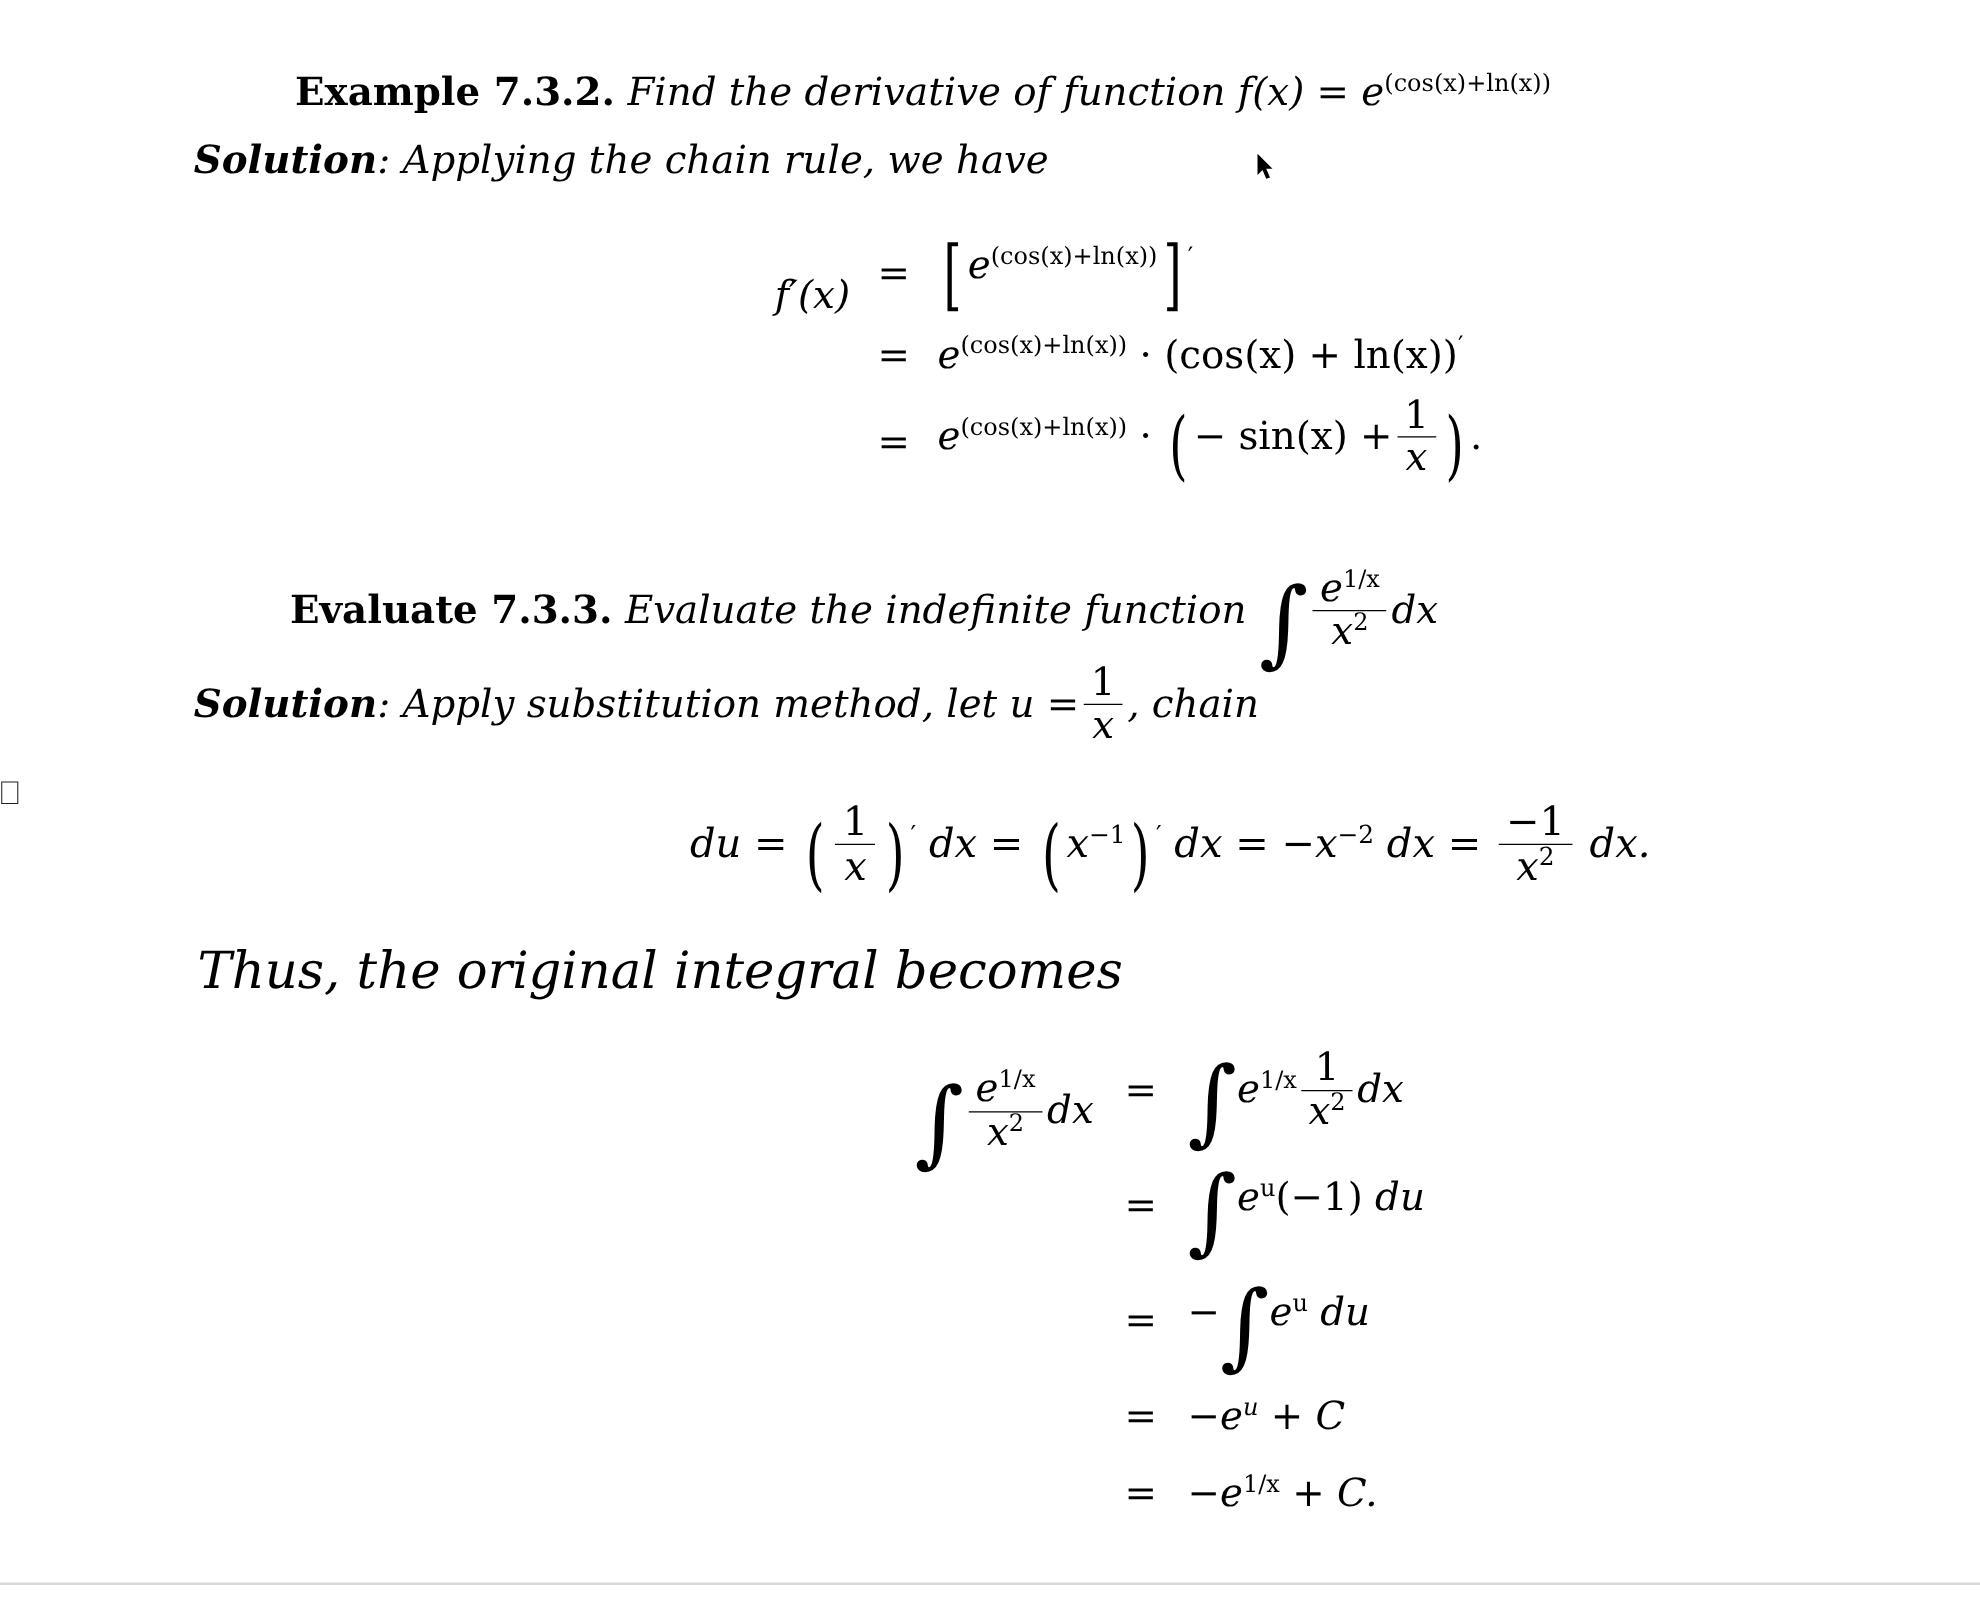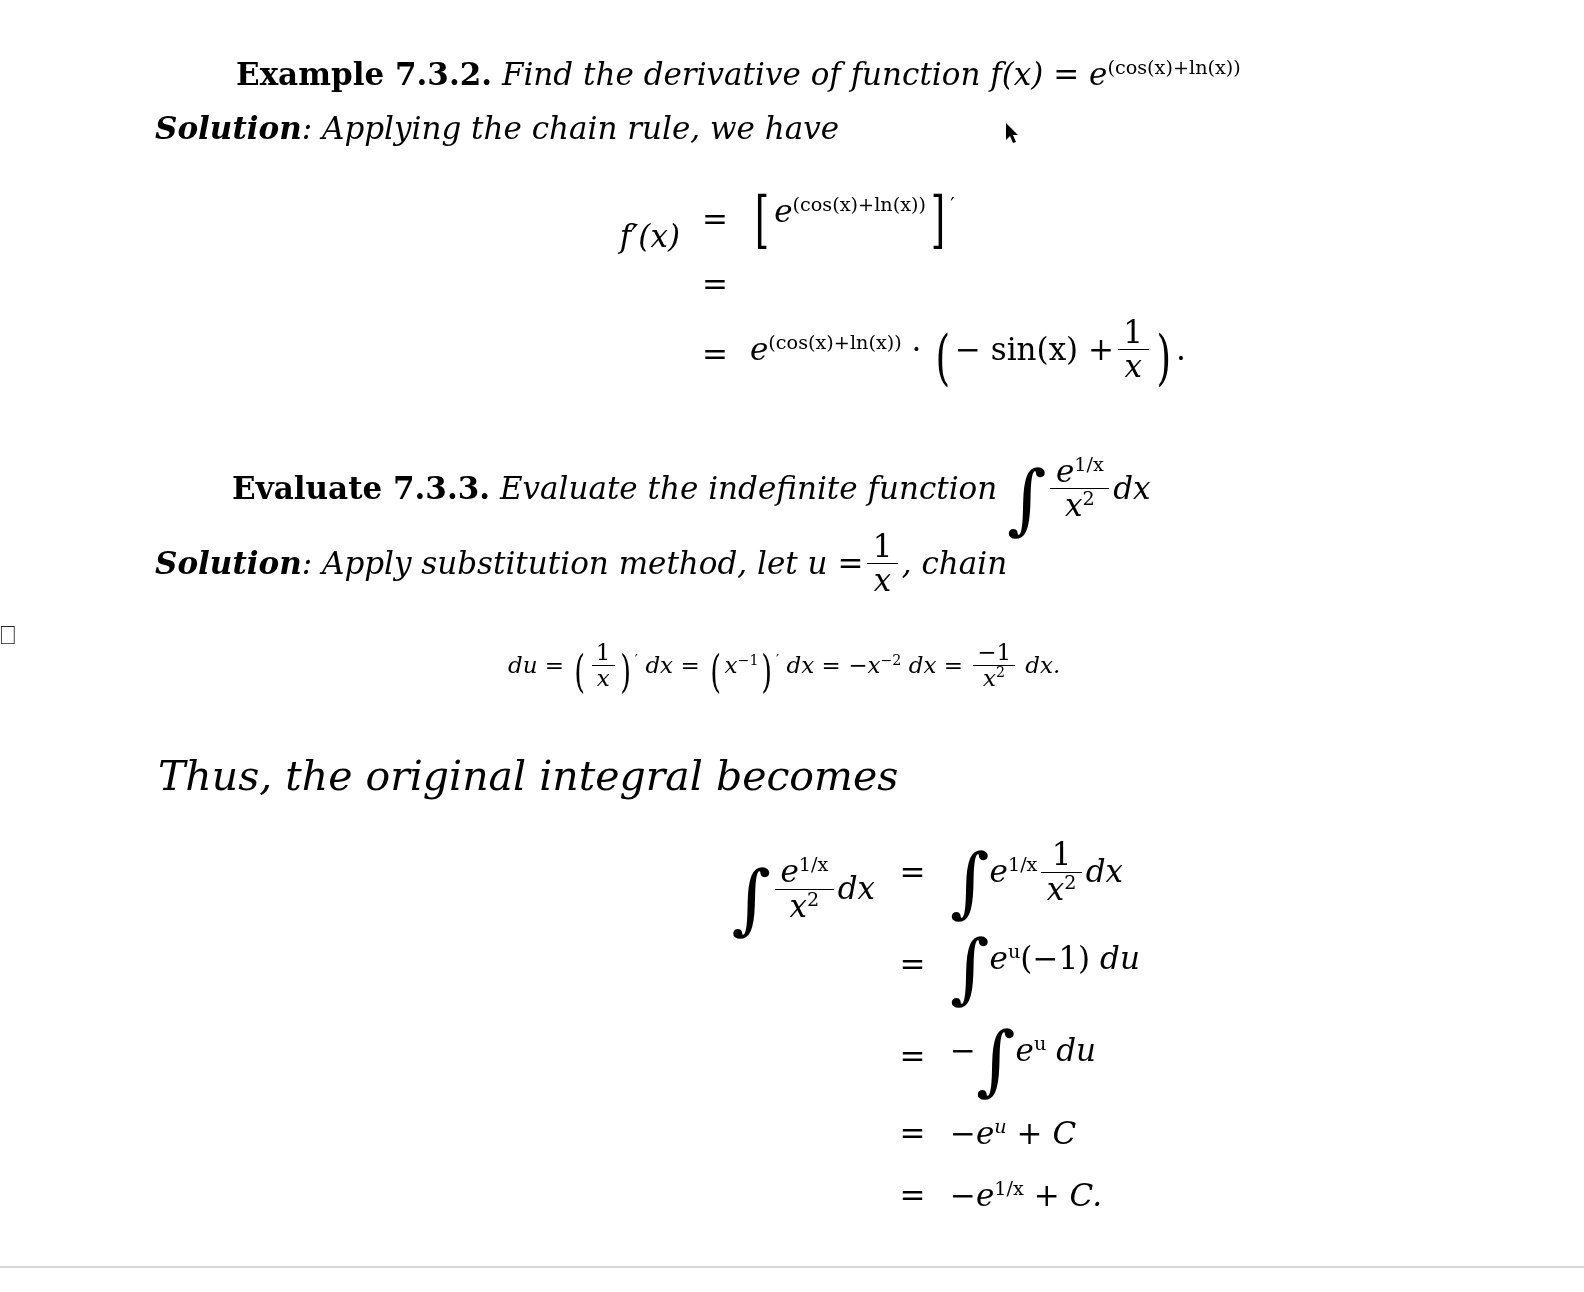--- a/index.html
+++ b/index.html
@@ -105,23 +105,24 @@
     text-align: center;
     font-style: normal;
   }
   .rhs {
     text-align: left;
     font-style: italic;
   }
 
   .centerline {
     position: absolute;
-    font-size: 23px;
+    font-size: 32px;
     white-space: nowrap;
     font-style: italic;
+    margin-left: 44px;
   }
 
   
   .cursor {
     position: absolute;
     width: 0; height: 0;
     pointer-events: none;
   }
   .cursor svg { display: block; }
 
@@ -166,20 +167,25 @@
       <div class="lhs" style="width:120px;">f′(x)</div>
       <div class="rel" style="width:70px;">=</div>
       <div class="rhs">
         <span class="brk">[</span><span class="math">e</span><span class="sup up">(cos(x)+ln(x))</span><span class="brk">]</span><span class="sup up">′</span>
       </div>
     </div>
 
     <div class="eqrow" style="height:64px;">
       <div class="lhs" style="width:120px;"></div>
       <div class="rel" style="width:70px;">=</div>
+      <div class="rhs">
+        <span class="math">e</span><span class="sup up">(cos(x)+ln(x))</span>
+        <span class="up">·</span>
+        <span class="up">(cos(x) + ln(x))</span><span class="sup up">′</span>
+      </div>
     </div>
 
     <div class="eqrow" style="height:76px;">
       <div class="lhs" style="width:120px;"></div>
       <div class="rel" style="width:70px;">=</div>
       <div class="rhs">
         <span class="math">e</span><span class="sup up">(cos(x)+ln(x))</span>
         <span class="up">·</span>
         <span class="paren-big">(</span><span class="up">− sin(x) +</span><span class="frac"><span class="num up">1</span><span class="den math">x</span></span><span class="paren-big">)</span><span class="up">.</span>
       </div>

